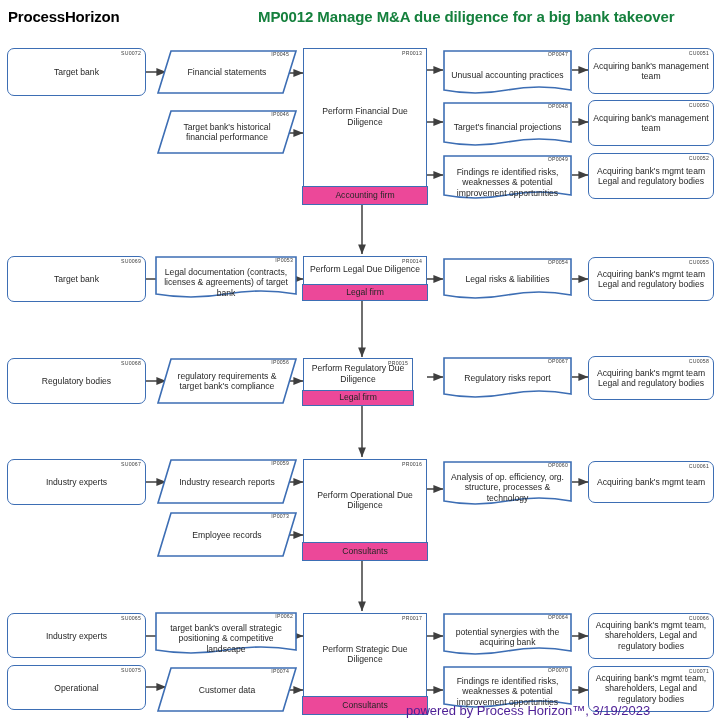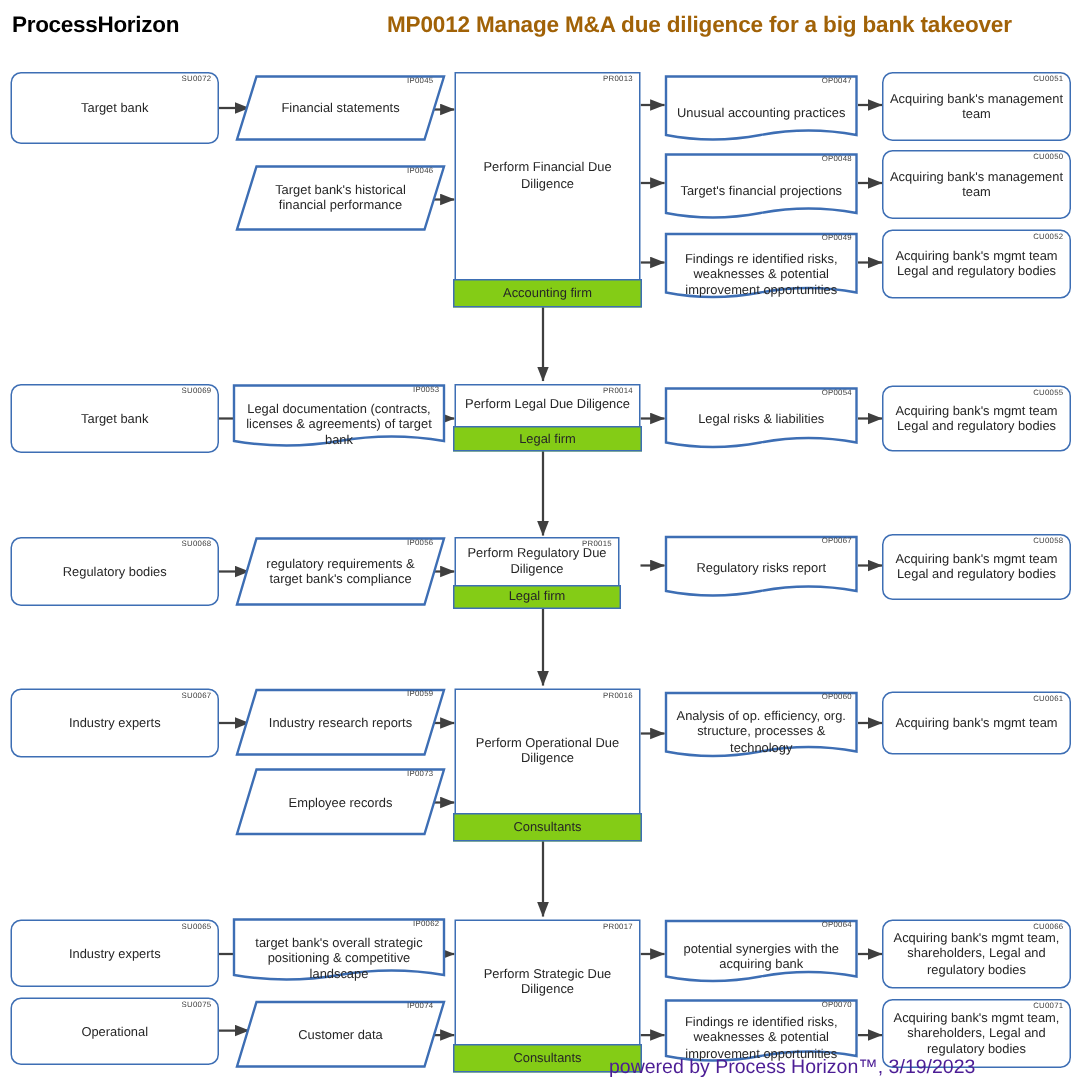--- a/index.html
+++ b/index.html
@@ -14,21 +14,21 @@
   #canvas{position:absolute;inset:0;}
 
   
   .hdr{position:absolute;top:0;left:0;width:721px;height:40px;padding-left:39px;}
   .brand{
     position:absolute;left:8px;top:8px;
     font-size:15px;font-weight:bold;letter-spacing:-.2px;color:#000;
   }
   .doc-title{
     position:absolute;left:258px;top:8px;
-    font-size:15px;font-weight:bold;letter-spacing:-.1px;color:#a16207;
+    font-size:15px;font-weight:bold;letter-spacing:-.1px;color:#15803d;
     white-space:nowrap;
   }
 
   
   .node{
     position:absolute;
     box-sizing:border-box;
     border:1.6px solid #3d6eb4;
     background:#ffffff;
     font-size:8.6px;
@@ -65,21 +65,21 @@
     position:absolute;left:4px;right:4px;top:0;bottom:19px;
     display:flex;align-items:center;justify-content:center;
     text-align:center;white-space:pre-line;
   }
   .n-proc .role{
     position:absolute;left:-1.6px;right:-1.6px;bottom:-1.6px;height:19px;
     border:1.6px solid #3d6eb4;
     box-sizing:border-box;
     display:flex;align-items:center;justify-content:center;
     text-align:center;
-    background:#84cc16;
+    background:#ec4899;
   }
 
   
   #wires{position:absolute;left:0;top:0;width:721px;height:725px;pointer-events:none;}
 
   
   .footer{
     position:absolute;left:406px;top:703px;
     font-size:13px;color:#4c1d95;white-space:nowrap;
   }

